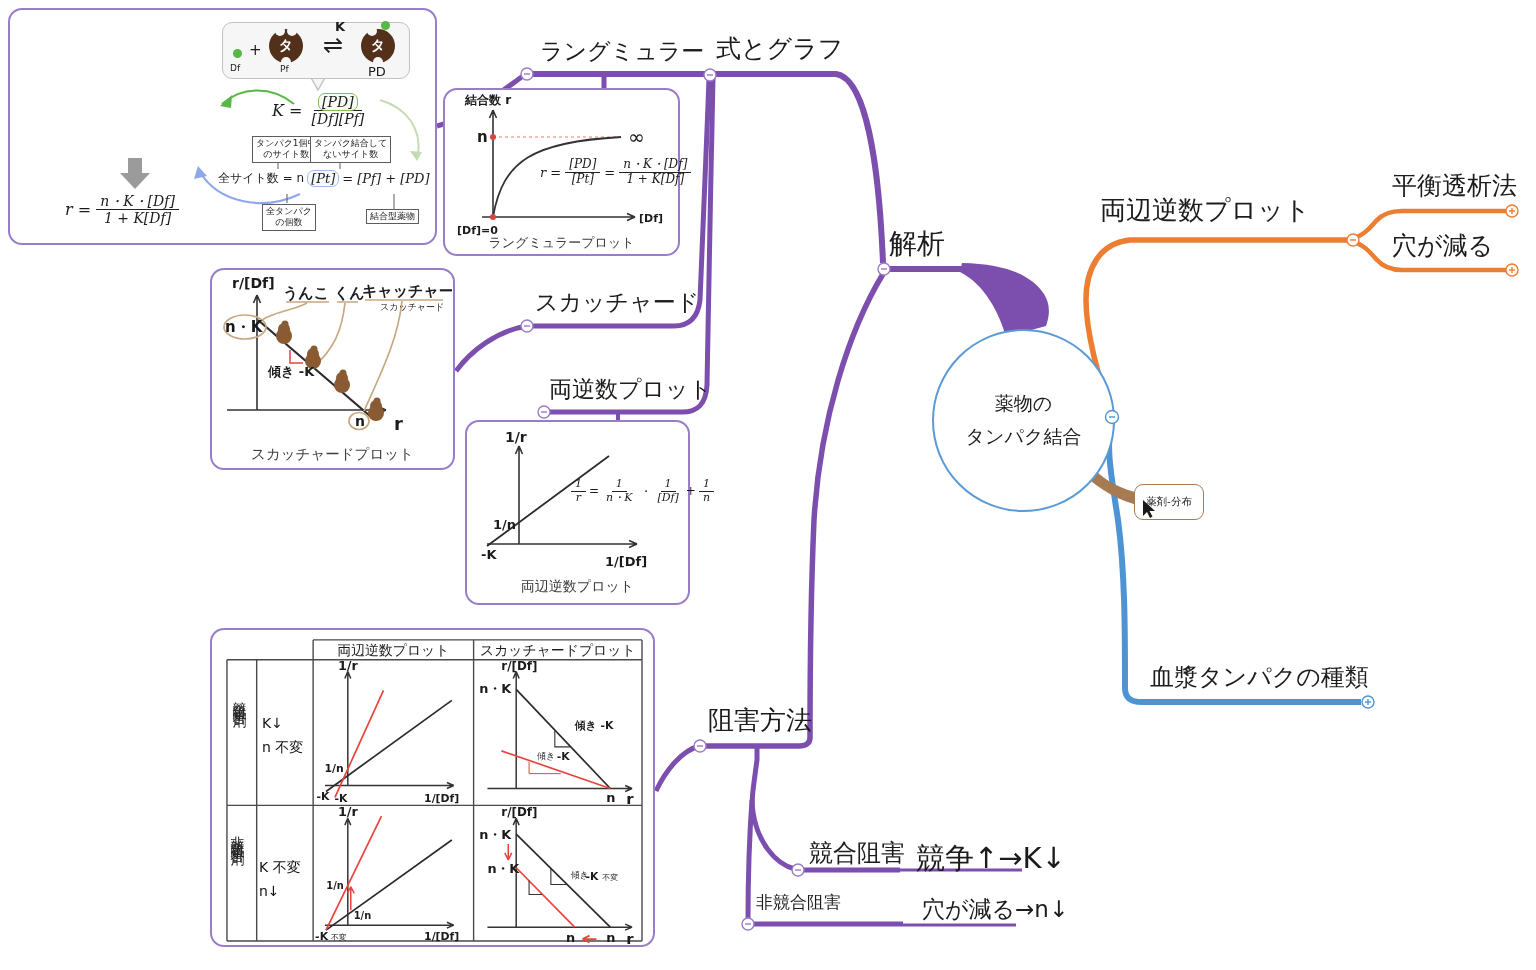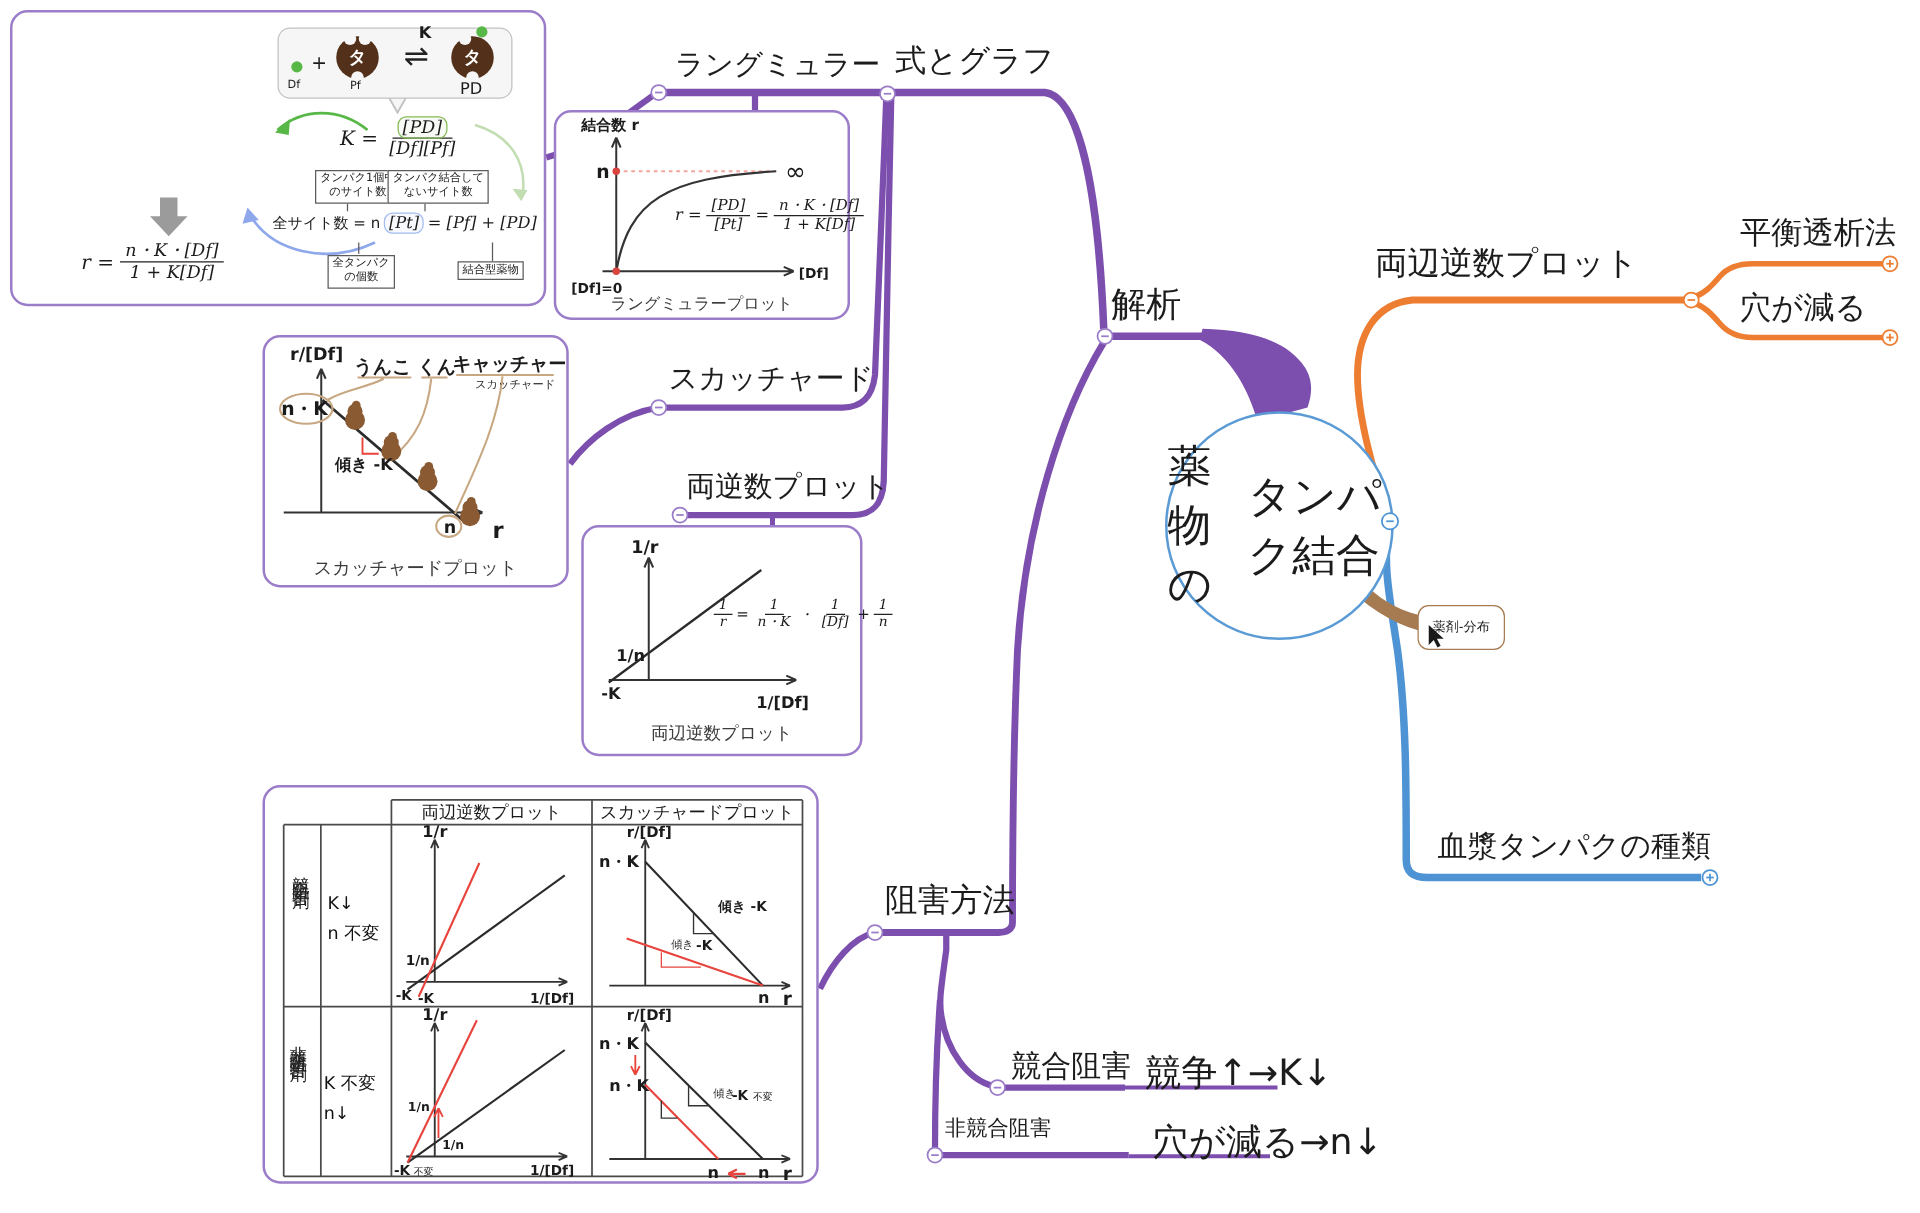--- a/index.html
+++ b/index.html
@@ -22,22 +22,22 @@
   .bbox{border:1.6px solid #a3bdf0;border-radius:7px;padding:0 3px;background:rgba(125,160,235,.06)}
   .tag{position:absolute;border:1px solid #5c5c5c;background:#fff;font-size:9px;line-height:1.25;
        padding:1px 3px;text-align:center;white-space:pre-line;color:#222}
   .scheme{position:absolute;left:212px;top:12px;width:188px;height:57px;background:#f6f6f6;
           border:1.5px solid #c2c2c2;border-radius:10px;box-sizing:border-box}
   .blob{position:absolute;width:34px;height:34px;background:#53301a;border-radius:50%;
         display:flex;align-items:center;justify-content:center;color:#fff;font-size:14px;font-weight:bold}
   .bite{position:absolute;width:10px;height:10px;background:#f6f6f6;border-radius:50%}
   .gdot{position:absolute;width:9px;height:9px;background:#58b847;border-radius:50%}
   .root{position:absolute;left:932px;top:329px;width:179px;height:179px;border:2px solid #5b9bd5;
-        border-radius:50%;background:#fff;display:flex;flex-direction:row;align-items:center;
-        justify-content:center;gap:7px;font-size:35px;z-index:2}
+        border-radius:50%;background:#fff;display:flex;flex-direction:column;align-items:center;
+        justify-content:center;gap:7px;font-size:19px;z-index:2}
   .callout{position:absolute;left:1134px;top:484px;width:68px;height:34px;border:1.5px solid #a67b52;
            border-radius:9px;background:#fff;display:flex;align-items:center;justify-content:center;
            font-size:10.5px;z-index:3}
   .vlabel{position:absolute;writing-mode:vertical-rl;text-orientation:upright;font-size:14px;
           letter-spacing:3px;color:#222;z-index:3}
   .cond{position:absolute;font-size:14px;line-height:1.7;color:#111;white-space:pre-line;z-index:3}
 </style>
 </head>
 <body>
 
@@ -333,21 +333,21 @@
 
 <div class="lbl" style="left:540px;top:36px;font-size:23px">ラングミュラー</div>
 <div class="lbl" style="left:716px;top:32px;font-size:25px">式とグラフ</div>
 <div class="lbl" style="left:889px;top:225px;font-size:28px">解析</div>
 <div class="lbl" style="left:535px;top:287px;font-size:23px">スカッチャード</div>
 <div class="lbl" style="left:549px;top:374px;font-size:23px">両逆数プロット</div>
 <div class="lbl" style="left:708px;top:703px;font-size:26px">阻害方法</div>
 <div class="lbl" style="left:809px;top:837px;font-size:24px">競合阻害</div>
 <div class="lbl" style="left:916px;top:839px;font-size:29px">競争↑→K↓</div>
 <div class="lbl" style="left:756px;top:891px;font-size:17px">非競合阻害</div>
-<div class="lbl" style="left:922px;top:894px;font-size:29px">穴が減る→n↓</div>
+<div class="lbl" style="left:922px;top:894px;font-size:23px">穴が減る→n↓</div>
 <div class="lbl" style="left:1100px;top:193px;font-size:26px">両辺逆数プロット</div>
 <div class="lbl" style="left:1392px;top:169px;font-size:25px">平衡透析法</div>
 <div class="lbl" style="left:1392px;top:229px;font-size:25px">穴が減る</div>
 <div class="lbl" style="left:1150px;top:661px;font-size:24px">血漿タンパクの種類</div>
 
 <div class="root">
   <span>薬物の</span>
   <span>タンパク結合</span>
 </div>
 

